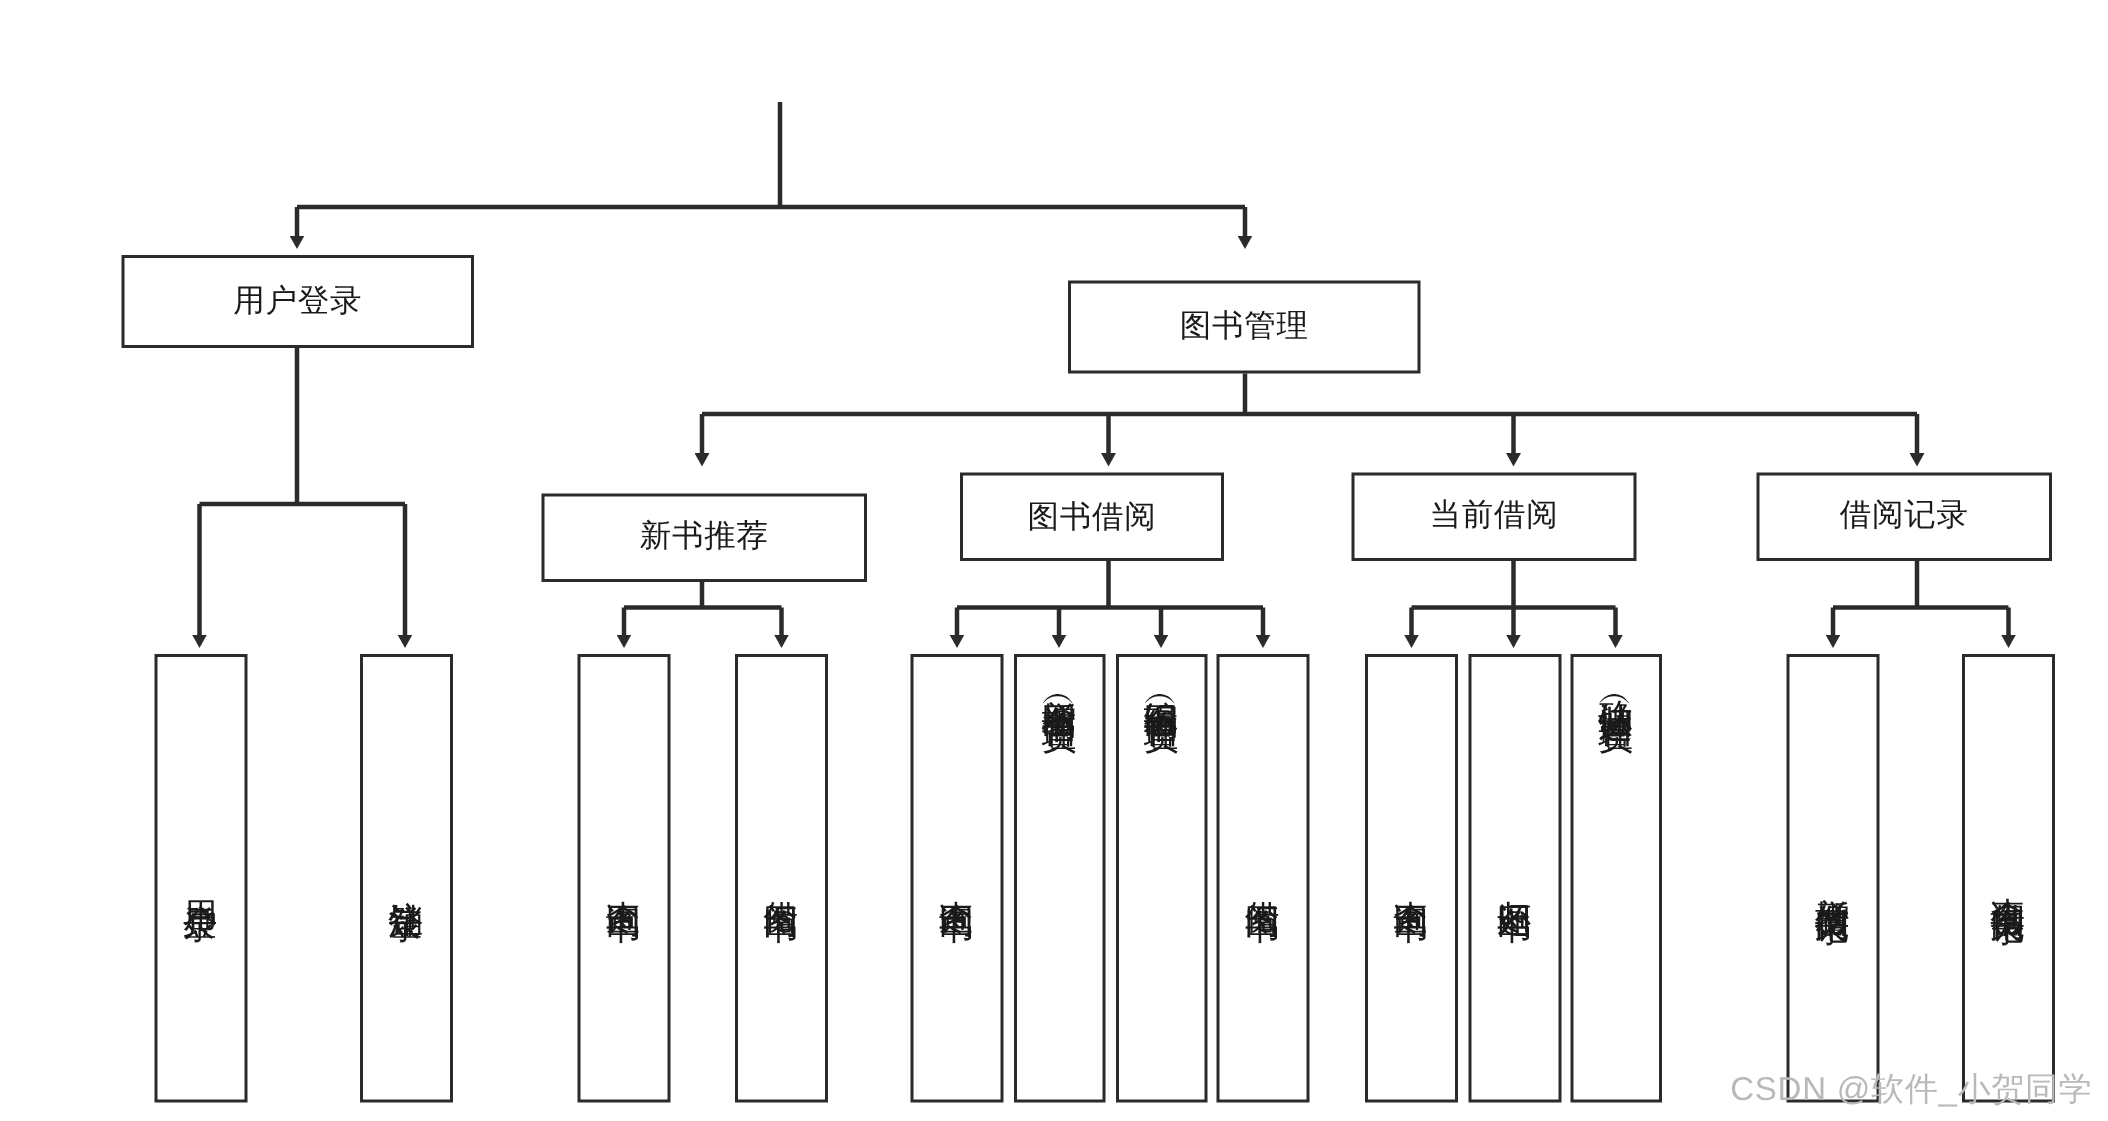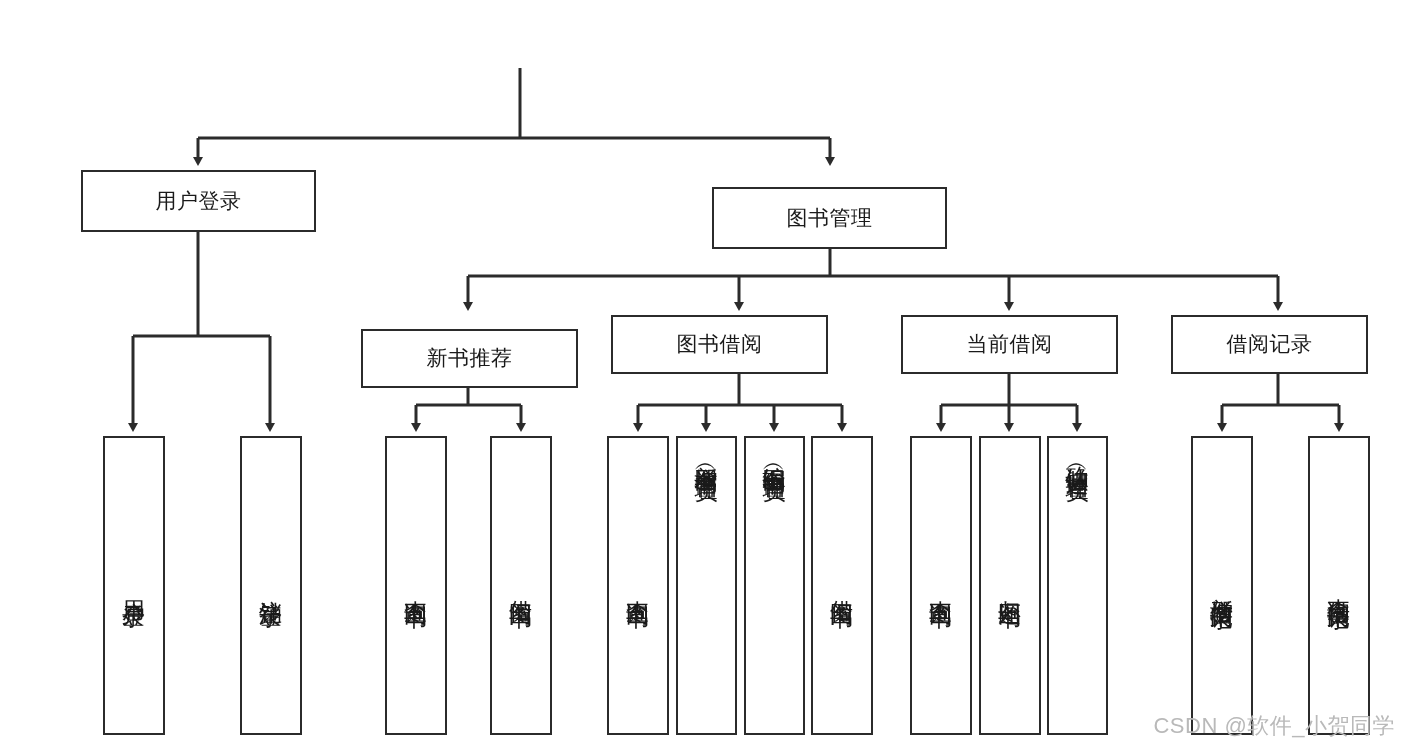--- a/index.html
+++ b/index.html
@@ -137,25 +137,25 @@
   </div>
 
   <div class="node horizontal" style="left:712px; top:170px; width:235px; height:62px;margin-top:17px;">
     <span class="node-label">图书管理</span>
   </div>
 
   <div class="node horizontal" style="left:361px; top:315px; width:217px; height:59px;margin-top:14px;">
     <span class="node-label">新书推荐</span>
   </div>
 
-  <div class="node horizontal" style="left:611px; top:315px; width:217px; height:59px;font-family:Liberation Serif, serif;">
+  <div class="node horizontal" style="left:640px; top:315px; width:176px; height:59px;font-family:Liberation Serif, serif;">
     <span class="node-label">图书借阅</span>
   </div>
 
-  <div class="node horizontal" style="left:901px; top:315px; width:217px; height:59px;">
+  <div class="node horizontal" style="left:901px; top:315px; width:190px; height:59px;">
     <span class="node-label">当前借阅</span>
   </div>
 
   <div class="node horizontal" style="left:1171px; top:315px; width:197px; height:59px;">
     <span class="node-label">借阅记录</span>
   </div>
 
   <div class="node vertical centered" style="left:103px; top:436px; width:62px; height:299px;">
     <span class="node-label">用户登录</span>
   </div>

